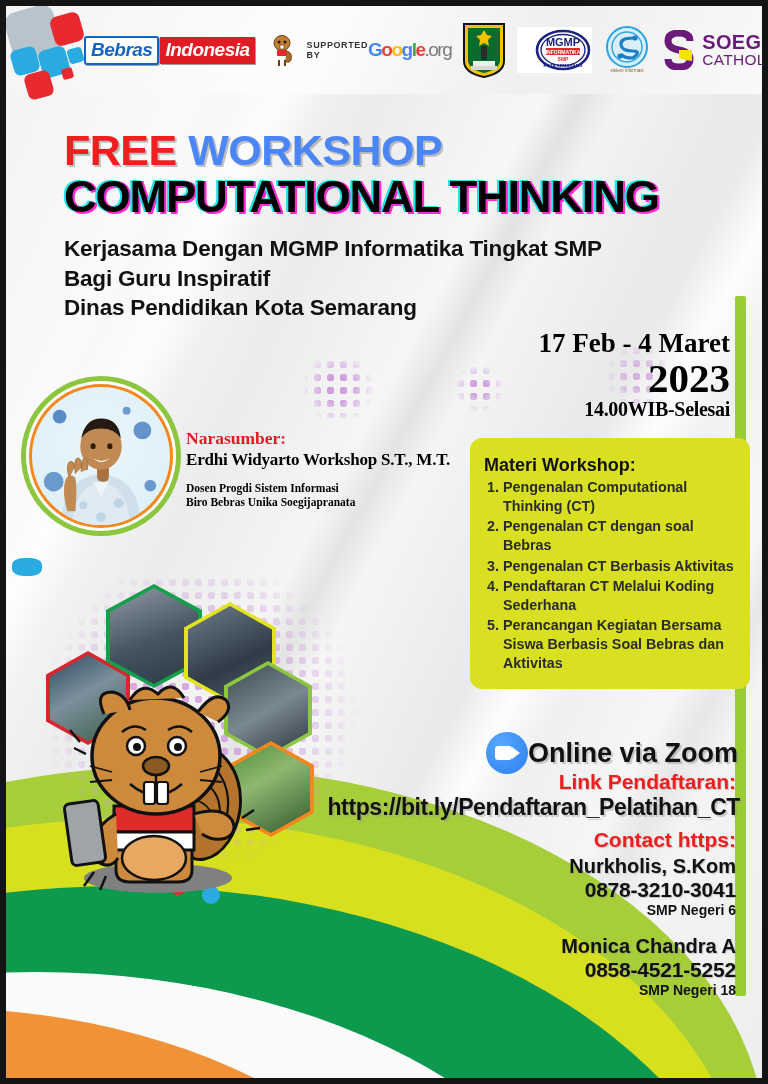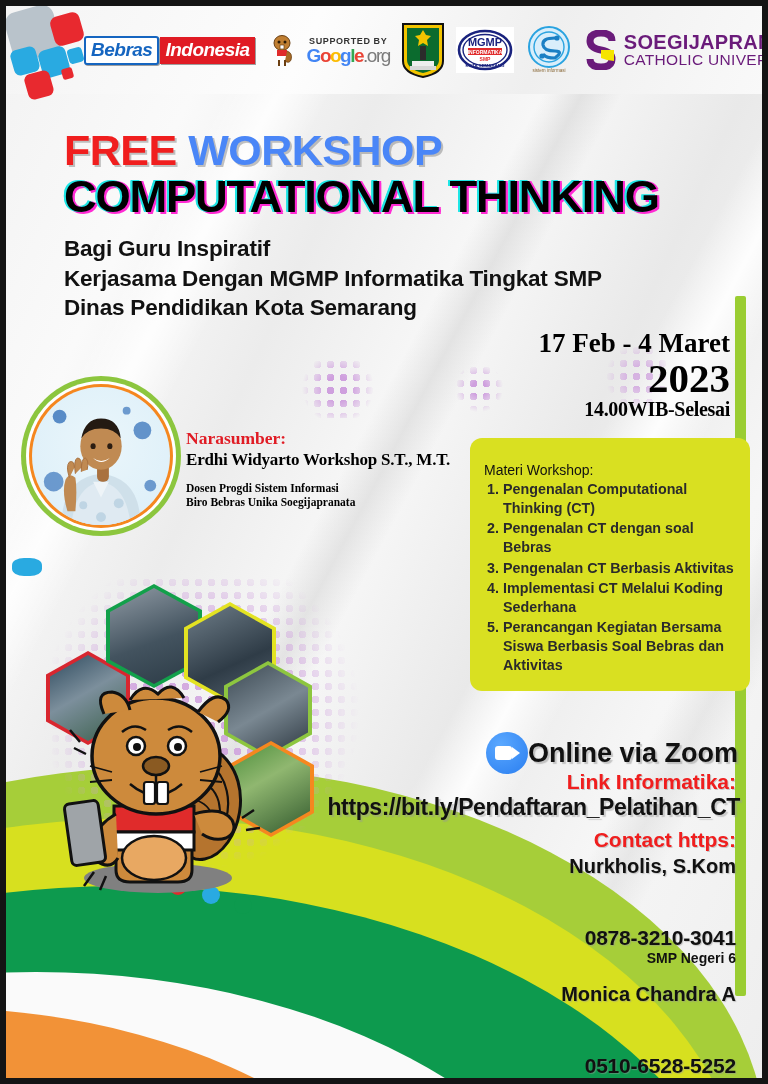--- a/index.html
+++ b/index.html
@@ -19,27 +19,27 @@
   .header{position:absolute;left:0;top:0;width:756px;height:88px;
     background:linear-gradient(115deg,#f4f4f4,#fdfdfd 40%,#efefef 70%,#f9f9f9);
     display:flex;align-items:center;gap:10px;padding-left:78px;box-sizing:border-box;z-index:6;}
   .bebras-logo{display:flex;align-items:center;}
   .bb-a{background:#fff;border:2px solid #1565c0;border-radius:3px;padding:1px 5px 2px;
     color:#1565c0;font-style:italic;font-weight:bold;font-size:19px;letter-spacing:-.5px;
     box-shadow:1px 1px 0 #9e9e9e;}
   .bb-b{background:#e01b24;color:#fff;font-style:italic;font-weight:bold;font-size:19px;
     padding:2px 5px 3px;letter-spacing:-.5px;margin-left:1px;box-shadow:1px 1px 0 #9e9e9e;}
   .beaver-mini{width:26px;height:34px;position:relative;margin-left:4px;}
-  .google-wrap{display:flex;flex-direction:column;align-items:center;margin-left:2px;}
+  .google-wrap{display:flex;flex-direction:row;align-items:flex-start;margin-left:2px;}
   .supported{font-size:9px;font-weight:bold;letter-spacing:.6px;color:#333;}
   .google{font-size:19px;font-weight:bold;letter-spacing:-1.5px;line-height:1;}
   .gG{color:#4285f4}.go{color:#ea4335}.go2{color:#fbbc05}.gg{color:#4285f4}.gl{color:#34a853}.ge{color:#ea4335}
   .gorg{color:#7a7a7a;font-weight:normal;}
   .semarang-logo{width:46px;height:58px;position:relative;}
-  .mgmp-logo{width:58px;height:46px;position:relative;background:#fff;}
+  .mgmp-logo{width:58px;height:46px;position:relative;background:#fff;padding-left:17px;}
   .si-logo{width:50px;height:50px;position:relative;}
   .soegija{display:flex;align-items:center;gap:6px;}
   .soe-s{width:34px;height:40px;position:relative;}
   .soe-txt{line-height:1.02;}
   .soe-1{color:#6a1b7a;font-size:20px;font-weight:bold;letter-spacing:.3px;}
   .soe-2{color:#6a1b7a;font-size:15.5px;letter-spacing:.3px;}
 
   
   .sq{position:absolute;border-radius:24%;}
   .sq.ring{background:transparent;border:2px solid;}
@@ -73,40 +73,40 @@
   .photo-in{width:100%;height:100%;border-radius:50%;overflow:hidden;position:relative;
     background:radial-gradient(circle at 50% 42%,#eaf6fb,#dbeef8);}
   .narasumber{position:absolute;left:180px;top:422px;z-index:5;font-family:"Liberation Serif",serif;}
   .ns-t{color:#e01b24;font-size:17.5px;font-weight:bold;}
   .ns-n{color:#000;font-size:17px;font-weight:bold;letter-spacing:-.2px;margin-top:1px;}
   .ns-s{color:#000;font-size:11.5px;font-weight:bold;line-height:1.25;margin-top:11px;}
 
   
   .materi{position:absolute;left:464px;top:432px;width:280px;padding:12px 12px 14px 14px;
     box-sizing:border-box;background:#d9e021;border-radius:12px;z-index:5;}
-  .materi h3{margin:12px 0 2px;font-size:14px;color:#111;font-weight:normal;}
+  .materi h3{margin:5px 0 2px;font-size:18px;color:#111;font-weight:bold;}
   .materi ol{margin:0;padding-left:19px;}
   .materi li{font-size:14.3px;font-weight:bold;color:#2b2b2b;line-height:1.34;margin-bottom:1px;}
 
   
   .zoomrow{position:absolute;right:24px;top:726px;display:flex;align-items:center;z-index:5;}
   .zicon{width:42px;height:42px;border-radius:50%;
     background:radial-gradient(circle at 35% 30%,#5aa8ff,#2a7ef0);position:relative;}
   .zicon::before{content:"";position:absolute;left:9px;top:14px;width:17px;height:14px;background:#fff;border-radius:3px;}
   .zicon::after{content:"";position:absolute;left:26px;top:15px;width:0;height:0;
     border-top:6px solid transparent;border-bottom:6px solid transparent;border-left:8px solid #fff;}
   .zlabel{font-size:27px;font-weight:bold;color:#111;text-shadow:2px 2px 1px rgba(150,150,150,.5);}
   .linkhead{position:absolute;right:26px;top:764px;z-index:5;font-size:21px;font-weight:bold;color:#f01e1e;
     text-shadow:1px 1px 0 rgba(160,160,160,.5);}
   .linkurl{position:absolute;right:22px;top:788px;z-index:5;font-size:23px;font-weight:bold;color:#111;
     letter-spacing:-.4px;text-shadow:2px 2px 1px rgba(150,150,150,.45);}
   .contact{position:absolute;right:26px;top:822px;text-align:right;z-index:5;}
   .c-head{font-size:21px;font-weight:bold;color:#f01e1e;text-shadow:1px 1px 0 rgba(160,160,160,.5);}
   .c-name{font-size:20px;font-weight:bold;color:#111;margin-top:3px;text-shadow:1px 1px 1px rgba(150,150,150,.5);}
-  .c-phone{font-size:21px;font-weight:bold;color:#111;letter-spacing:-.2px;text-shadow:1px 1px 1px rgba(150,150,150,.5);margin-top:48px;}
+  .c-phone{font-size:21px;font-weight:bold;color:#111;letter-spacing:-.2px;text-shadow:1px 1px 1px rgba(150,150,150,.5);}
   .c-school{font-size:14px;font-weight:bold;color:#111;}
   .c-gap{height:14px;}
 
   
   .greenbar{position:absolute;right:16px;top:290px;width:11px;height:700px;background:#9acd32;
     border-radius:2px;z-index:4;}
 
   
   .wave{position:absolute;border-radius:50%;}
   .w-lt{left:-420px;top:760px;width:1180px;height:760px;background:#a6ce39;z-index:2;}
@@ -295,22 +295,22 @@
           <div class="soe-2">CATHOLIC UNIVERSITY</div>
         </div>
       </div>
     </div>
 
     <div class="t-free">
       <span class="w1">FREE</span><span class="w2"> WORKSHOP</span>
     </div>
     <div class="t-ct">COMPUTATIONAL THINKING</div>
     <div class="t-sub">
+      <div>Kerjasama Dengan MGMP Informatika Tingkat SMP</div>
       <div>Bagi Guru Inspiratif</div>
-      <div>Kerjasama Dengan MGMP Informatika Tingkat SMP</div>
       <div>Dinas Pendidikan Kota Semarang</div>
     </div>
 
     <div class="dates">
       <div class="d1">17 Feb - 4 Maret</div>
       <div class="d2">2023</div>
       <div class="d3">14.00WIB-Selesai</div>
     </div>
 
     <div class="photo-ring">
@@ -350,39 +350,39 @@
         <div>Biro Bebras Unika Soegijapranata</div>
       </div>
     </div>
 
     <div class="materi">
       <h3>Materi Workshop:</h3>
       <ol>
         <li>Pengenalan Computational Thinking (CT)</li>
         <li>Pengenalan CT dengan soal Bebras</li>
         <li>Pengenalan CT Berbasis Aktivitas</li>
-        <li>Implementasi CT Melalui Koding Sederhana</li>
+        <li>Pendaftaran CT Melalui Koding Sederhana</li>
         <li>Perancangan Kegiatan Bersama Siswa Berbasis Soal Bebras dan Aktivitas</li>
       </ol>
     </div>
 
     <div class="zoomrow">
       <div class="zicon"></div>
       <div class="zlabel">Online via Zoom</div>
     </div>
 
-    <div class="linkhead">Link Informatika:</div>
+    <div class="linkhead">Link Pendaftaran:</div>
     <div class="linkurl">https://bit.ly/Pendaftaran_Pelatihan_CT</div>
 
     <div class="contact">
       <div class="c-head">Contact https:</div>
       <div class="c-name">Nurkholis, S.Kom</div>
       <div class="c-phone">0878-3210-3041</div>
       <div class="c-school">SMP Negeri 6</div>
       <div class="c-gap"></div>
       <div class="c-name">Monica Chandra A</div>
-      <div class="c-phone">0510-6528-5252</div>
+      <div class="c-phone">0858-4521-5252</div>
       <div class="c-school">SMP Negeri 18</div>
     </div>
 
     <div class="sheen"></div>
   </div>
 </div>
 
 </body></html>

